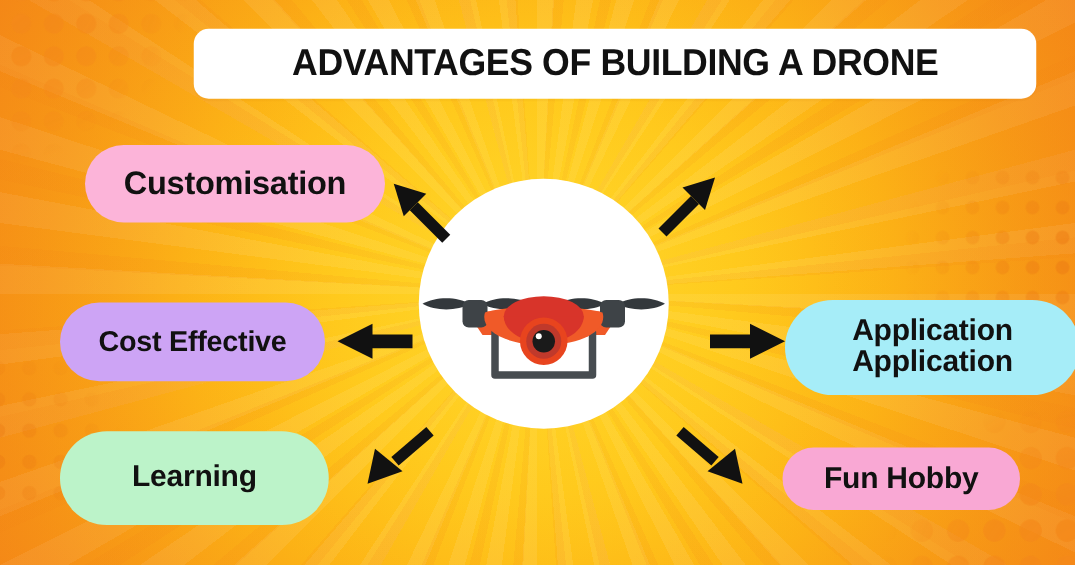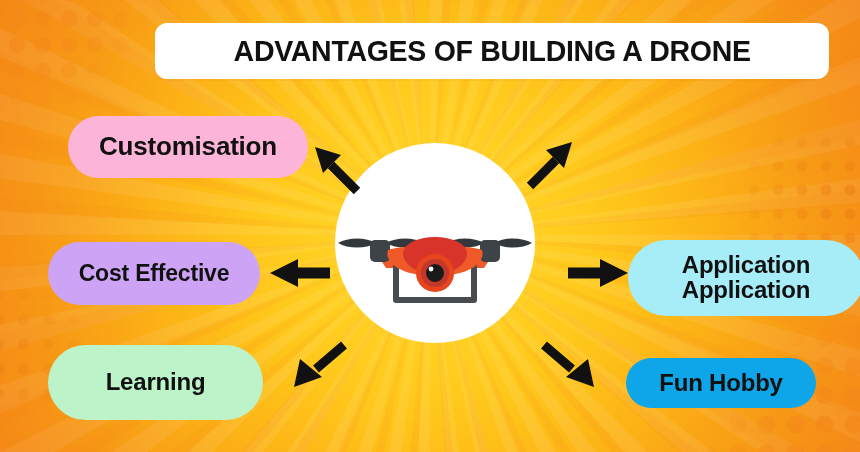--- a/index.html
+++ b/index.html
@@ -261,17 +261,17 @@
   </div>
 
 
   <div class="pill" id="pill-commercial" style="background: rgb(166, 237, 248);">
     <div>
       <span>Application</span>
       <span>Application</span>
     </div>
   </div>
 
-  <div class="pill" id="pill-fun" style="background: #0ea5e9; align-items: center;">
+  <div class="pill" id="pill-fun" style="background: #f9a8d4; align-items: center;">
     <span>Fun Hobby</span>
   </div>
 
 </div>
 
 </body></html>

